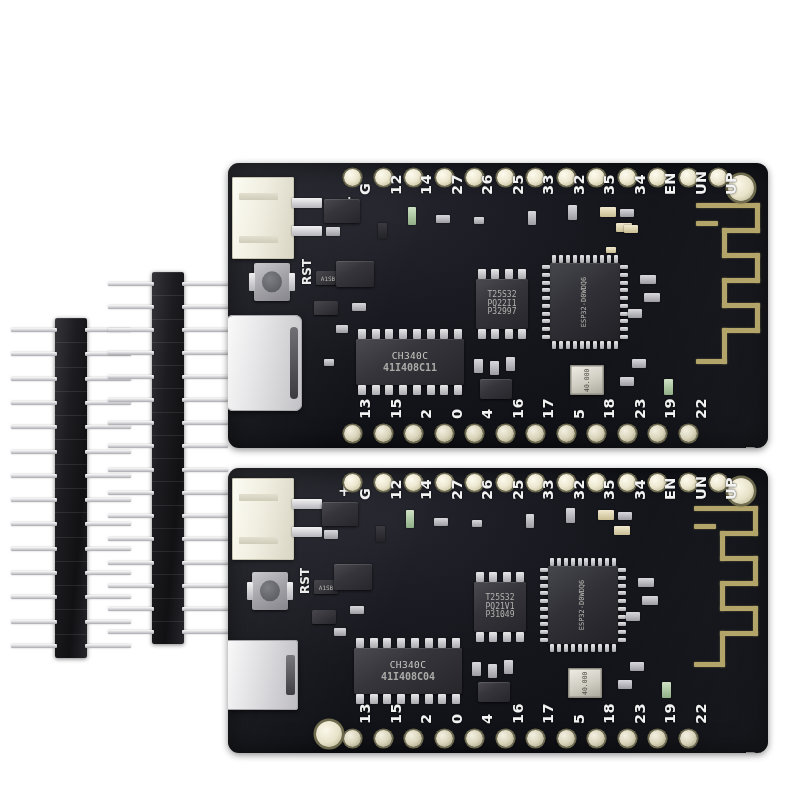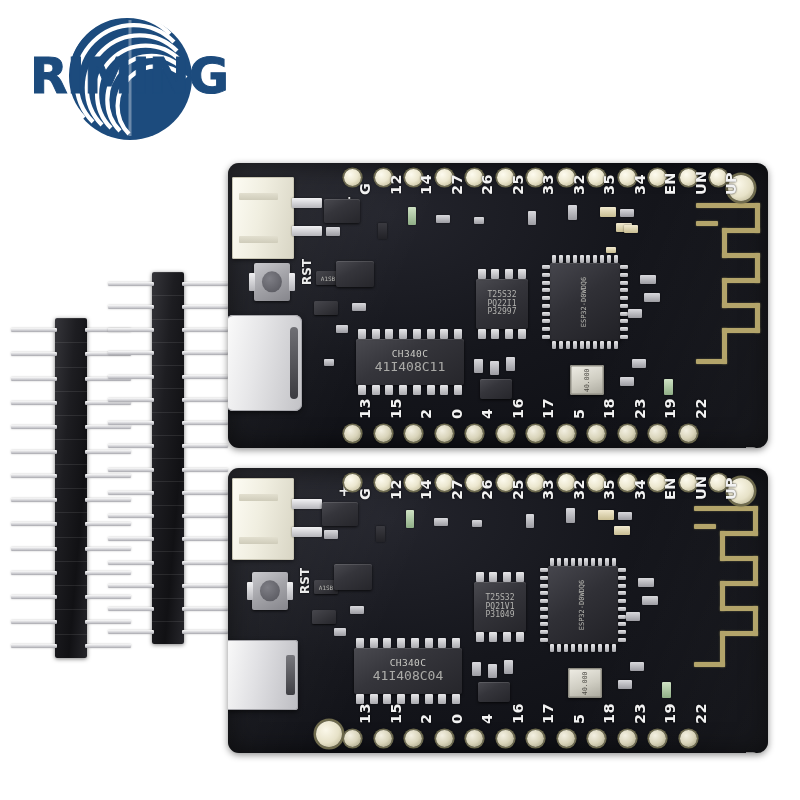--- a/index.html
+++ b/index.html
@@ -54,21 +54,21 @@
 
   
   .ic{
     position:absolute;background:linear-gradient(150deg,#4a4a50 0%,#35353b 40%,#26262b 100%);
     border-radius:2px;box-shadow:0 1px 3px rgba(0,0,0,.75), inset 0 1px 0 rgba(255,255,255,.12);
     color:#c9c9c4;font-family:"DejaVu Sans Mono", monospace;
     display:flex;flex-direction:column;align-items:center;justify-content:center;
     line-height:1.12;overflow:hidden;
   }
   .ic .l1{font-size:9.5px;letter-spacing:.4px;}
-  .ic .l2{font-size:13px;opacity:.8;}
+  .ic .l2{font-size:10px;opacity:.8;font-weight:bold;}
   .ic .l3{font-size:8px;opacity:.85;}
   .ic-legs{position:absolute;display:flex;justify-content:space-between;}
   .leg{background:linear-gradient(#e8e8ea,#a9a9ae);border-radius:1px;box-shadow:0 0 2px rgba(0,0,0,.5);}
 
   .qfn{
     position:absolute;background:linear-gradient(145deg,#46464d 0%,#303036 45%,#212126 100%);
     border-radius:2px;box-shadow:0 1px 4px rgba(0,0,0,.8), inset 0 1px 0 rgba(255,255,255,.1);
   }
   .qfn-txt{
     position:absolute;left:50%;top:50%;
@@ -175,37 +175,20 @@
   .hdr-seg{position:absolute;left:0;width:100%;height:1px;background:rgba(255,255,255,.09);}
   .hdr-pin{position:absolute;height:4px;border-radius:1px;
     background:linear-gradient(#fafafa,#d2d2d6 55%,#a8a8ae);
     box-shadow:0 0 2px rgba(0,0,0,.25);}
 </style>
 </head>
 <body>
 
 <div class="stage">
 
-  <div class="logo">
-    <svg class="logo-mark" viewBox="0 0 128 128">
-      <circle cx="64" cy="64" r="62" fill="#1c4b7d"></circle>
-      <g stroke="#ffffff" stroke-width="4.2" fill="none" stroke-linecap="butt">
-        <path d="M18 104 A58 58 0 0 1 104 20"></path>
-        <path d="M27 108 A52 52 0 0 1 108 28"></path>
-        <path d="M36 111 A45 45 0 0 1 111 37"></path>
-        <path d="M45 114 A38 38 0 0 1 114 46"></path>
-        <path d="M54 117 A31 31 0 0 1 117 55"></path>
-        <path d="M63 120 A24 24 0 0 1 120 64"></path>
-      </g>
-      <g stroke="#ffffff" stroke-width="3" fill="none">
-        <path d="M64 6 L64 122" opacity="0.35"></path>
-      </g>
-    </svg>
-    <div class="logo-text">RIMING</div>
-  </div>
 
   <div class="hdr" id="hdrA" style="left:55px;top:318px;width:32px;height:340px;">
     <div class="hdr-body"></div>
   <div class="hdr-seg" style="top: 0px;"></div>
       <div class="hdr-pin" style="top: 10.1429px; left: -44px; width: 46px;"></div>
       <div class="hdr-pin" style="top: 10.1429px; left: 30px; width: 46px;"></div>
       <div class="hdr-seg" style="top: 24.2857px;"></div>
       <div class="hdr-pin" style="top: 34.4286px; left: -44px; width: 46px;"></div>
       <div class="hdr-pin" style="top: 34.4286px; left: 30px; width: 46px;"></div>
       <div class="hdr-seg" style="top: 48.5714px;"></div>

